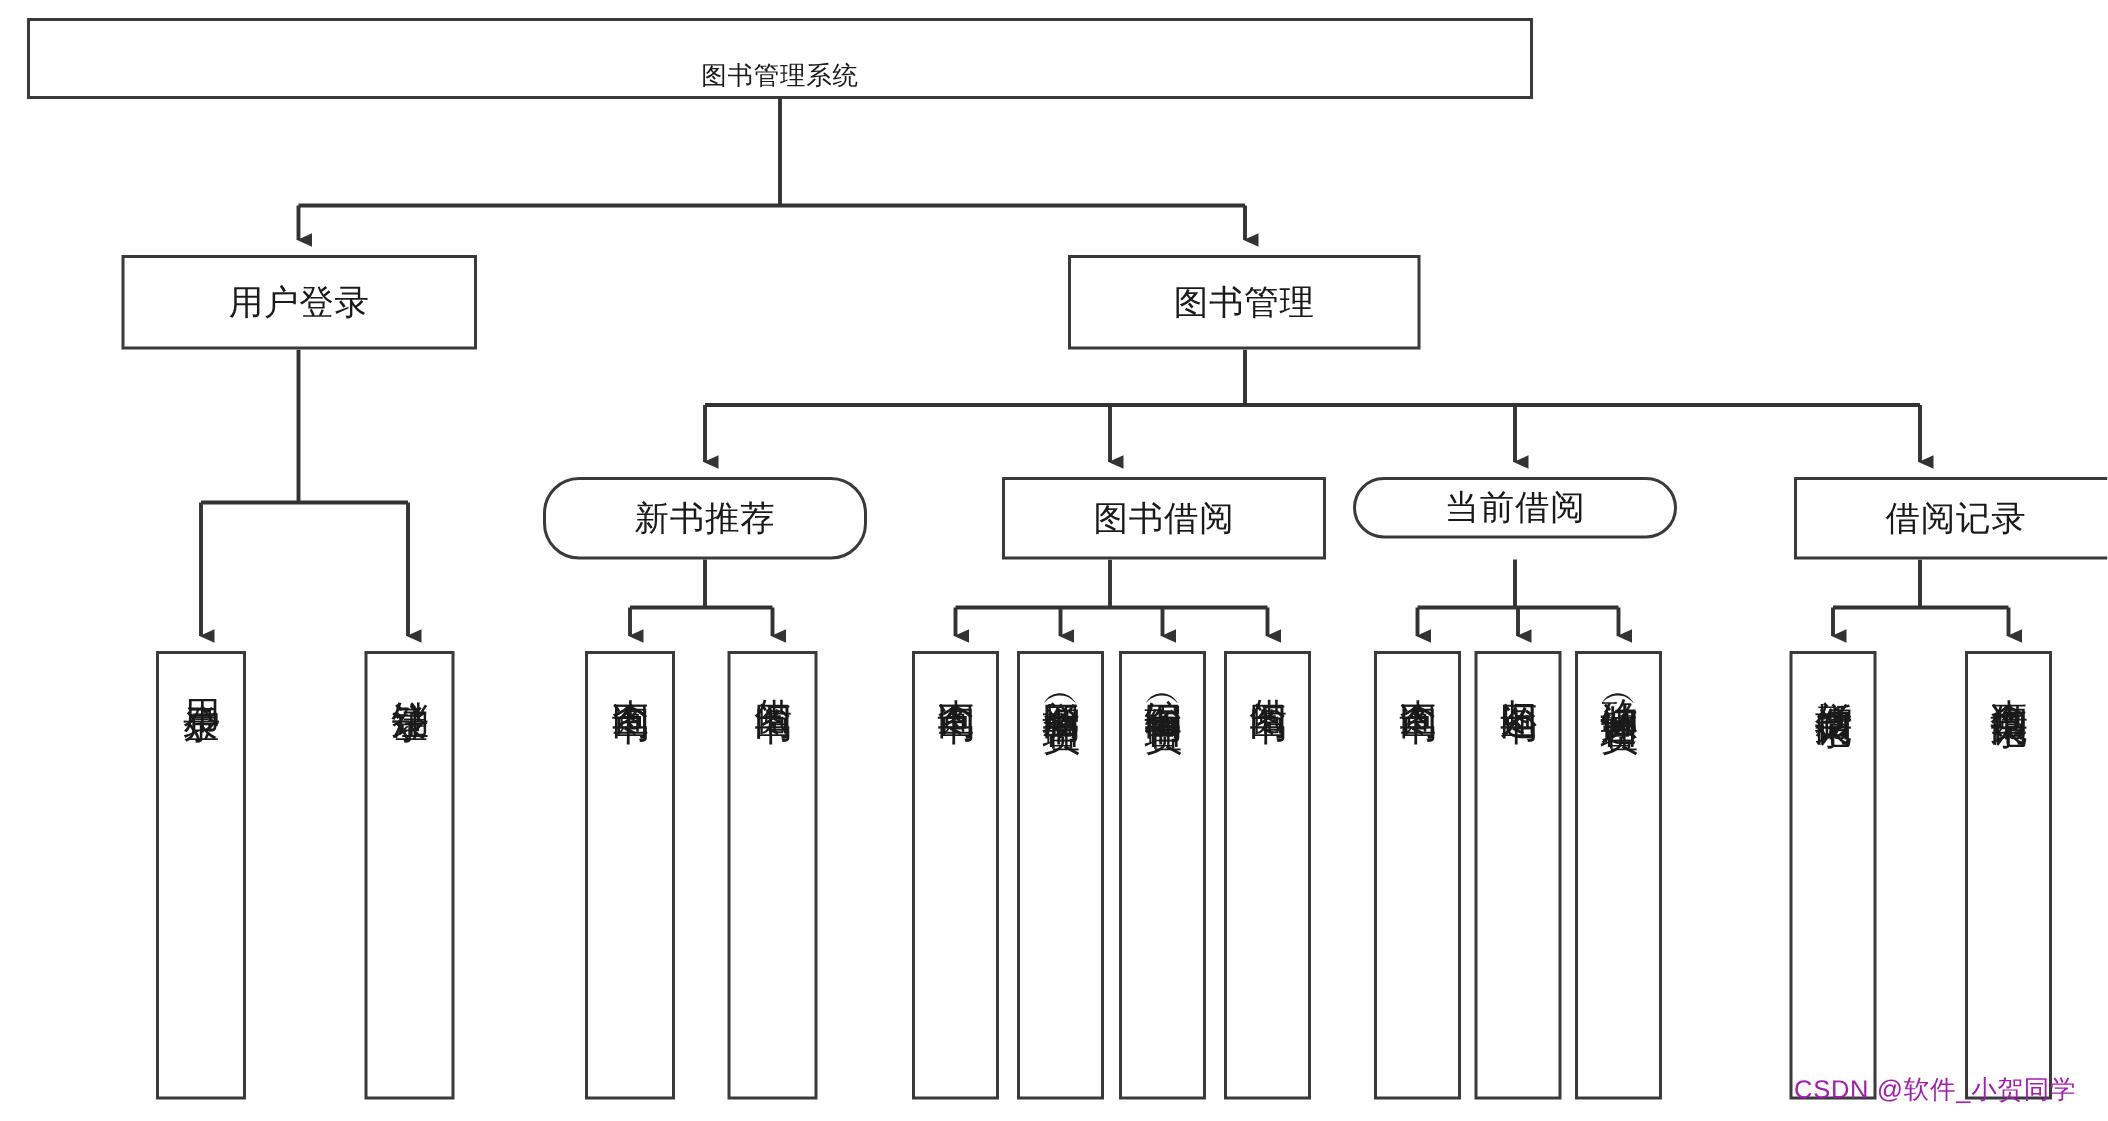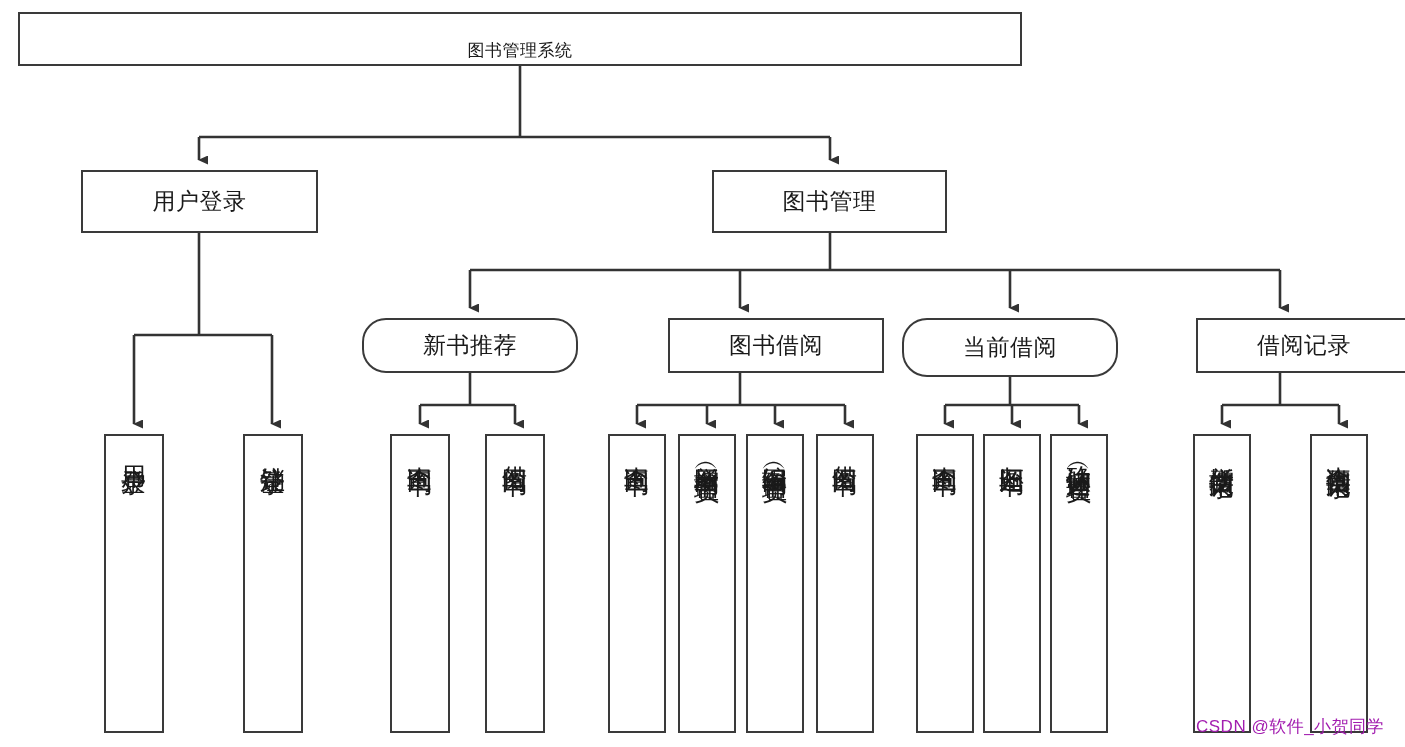--- a/index.html
+++ b/index.html
@@ -139,21 +139,21 @@
   <div class="node horizontal" style="left:712px; top:170px; width:235px; height:63px;">
     <span class="node-label">图书管理</span>
   </div>
 
   <div class="node horizontal" style="left:362px; top:318px; width:216px; height:55px;border-radius:24px;">
     <span class="node-label">新书推荐</span>
   </div>
   <div class="node horizontal" style="left:632px; top:318px; width:216px; height:55px;margin-left:36px;">
     <span class="node-label">图书借阅</span>
   </div>
-  <div class="node horizontal" style="left:902px; top:318px; width:216px; height:59px;border-radius:25px;">
+  <div class="node horizontal" style="left:902px; top:318px; width:216px; height:41px;border-radius:25px;">
     <span class="node-label">当前借阅</span>
   </div>
   <div class="node horizontal" style="left:1172px; top:318px; width:216px; height:55px;margin-left:24px;">
     <span class="node-label">借阅记录</span>
   </div>
 
   <div class="node vertical" style="left:104px; top:434px; width:60px; height:299px;">
     <span class="node-label">用户登录</span>
   </div>
   <div class="node vertical" style="left:243px; top:434px; width:60px; height:299px;">

